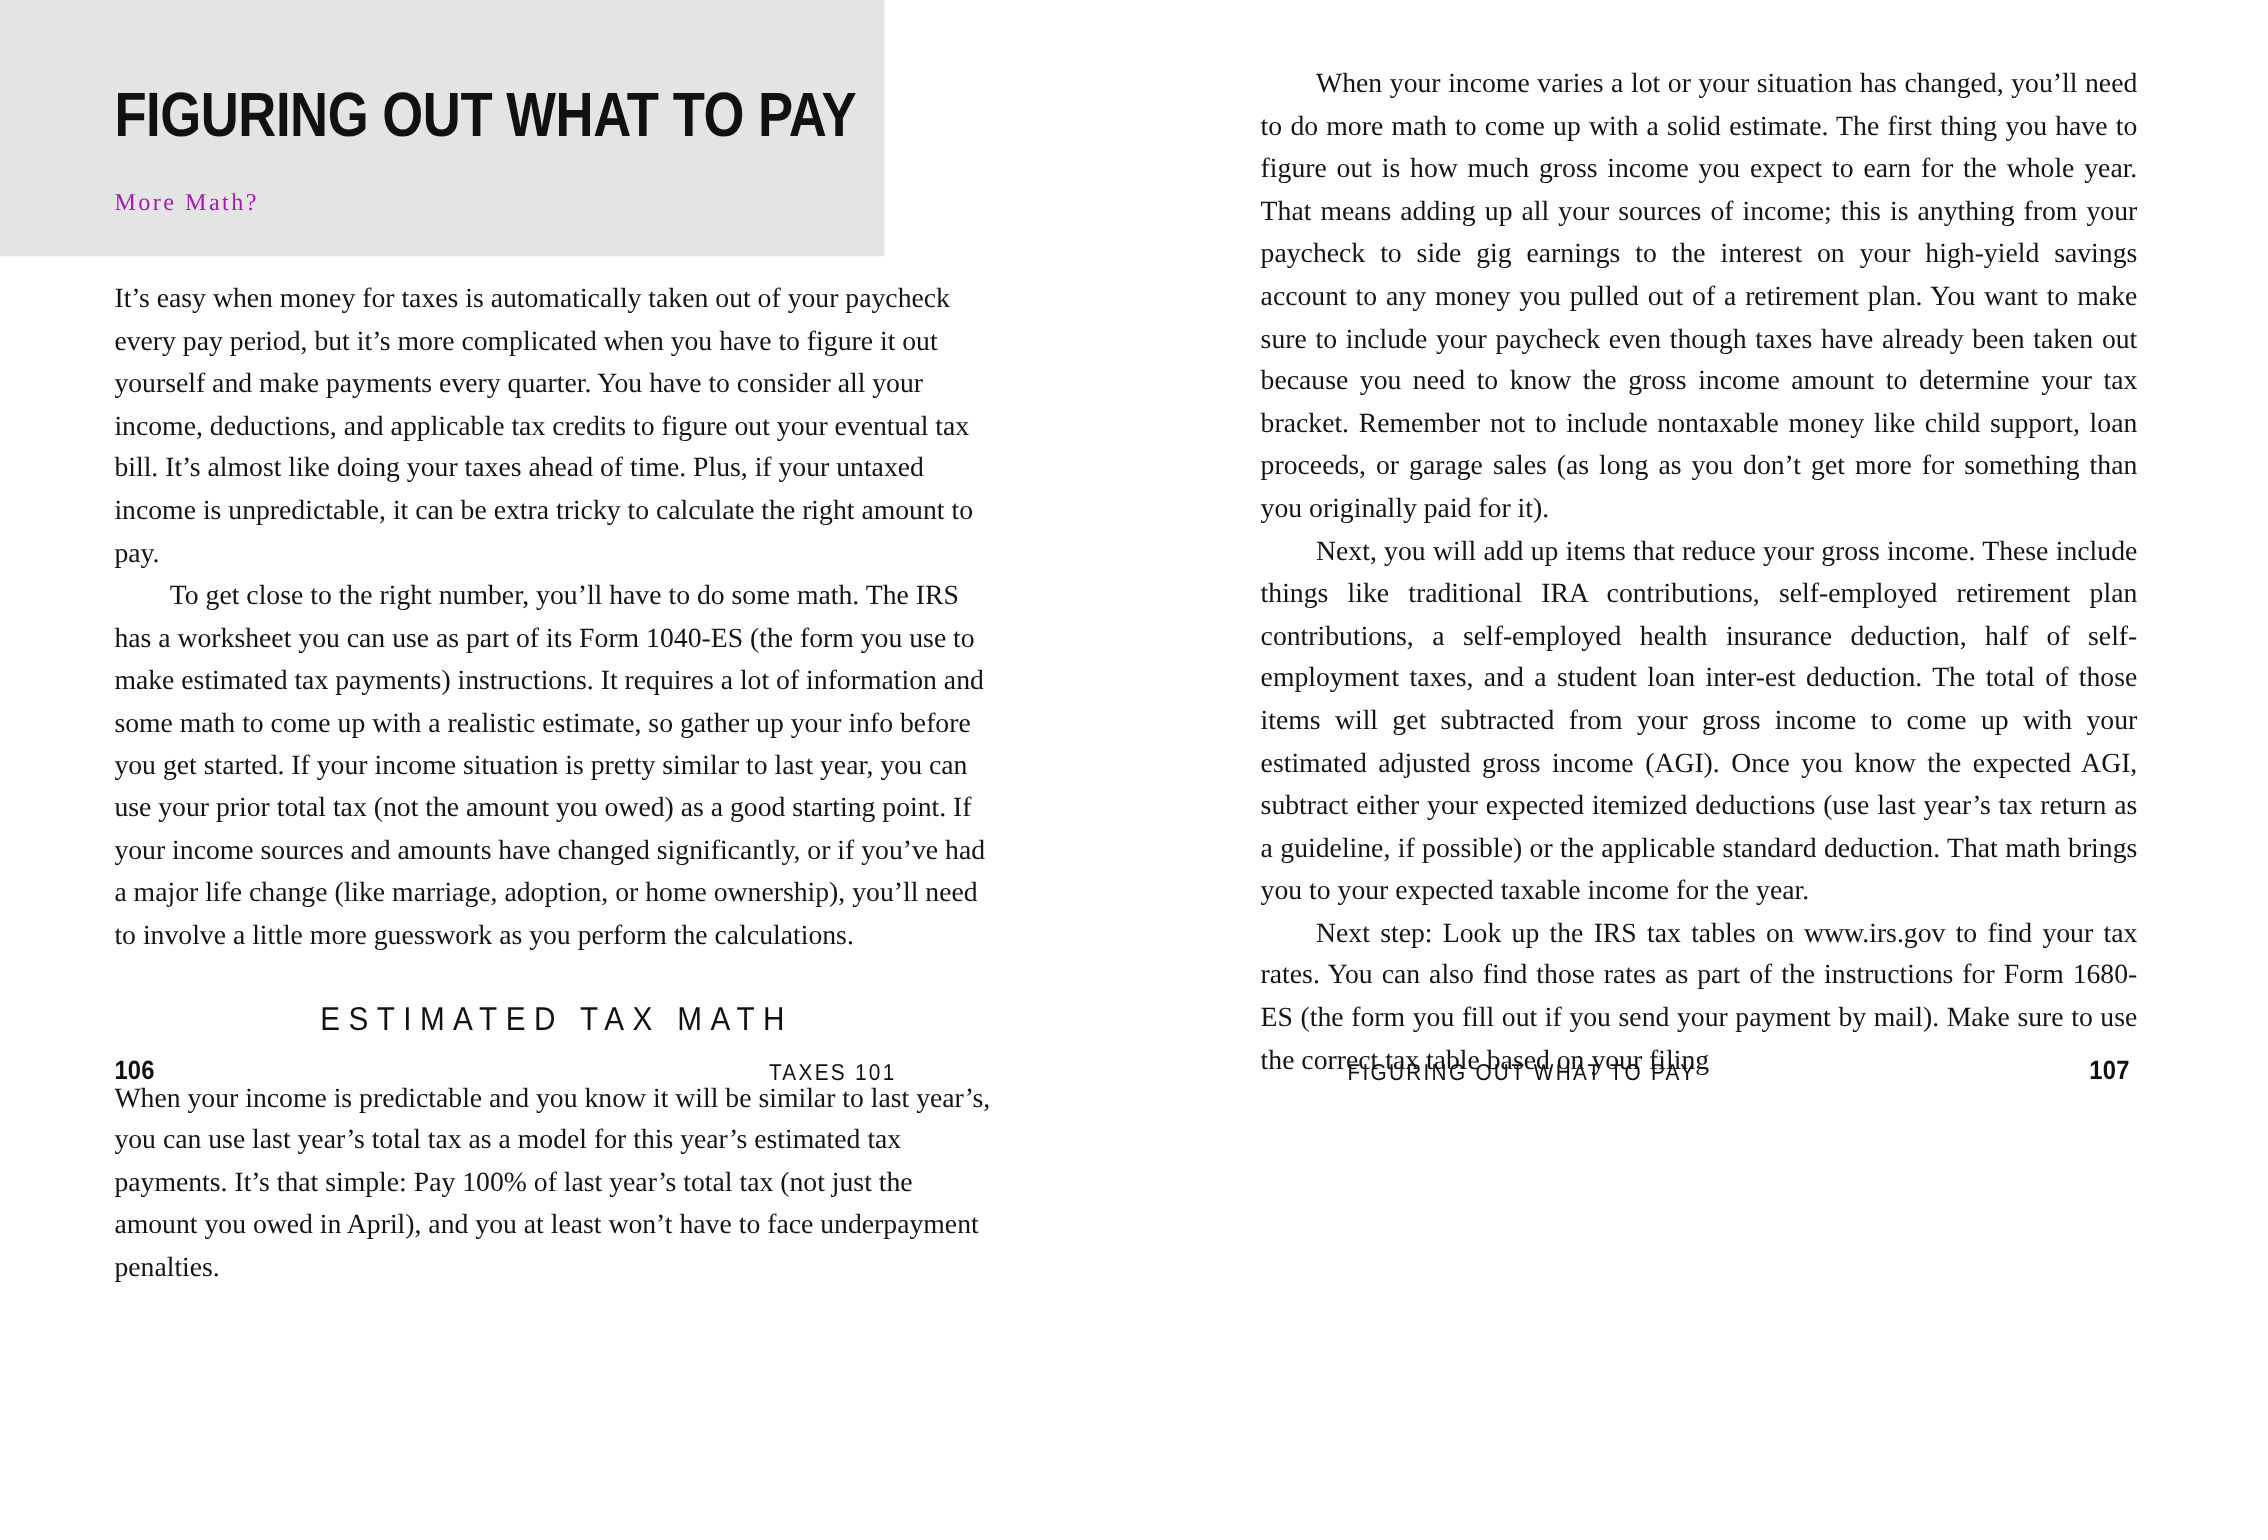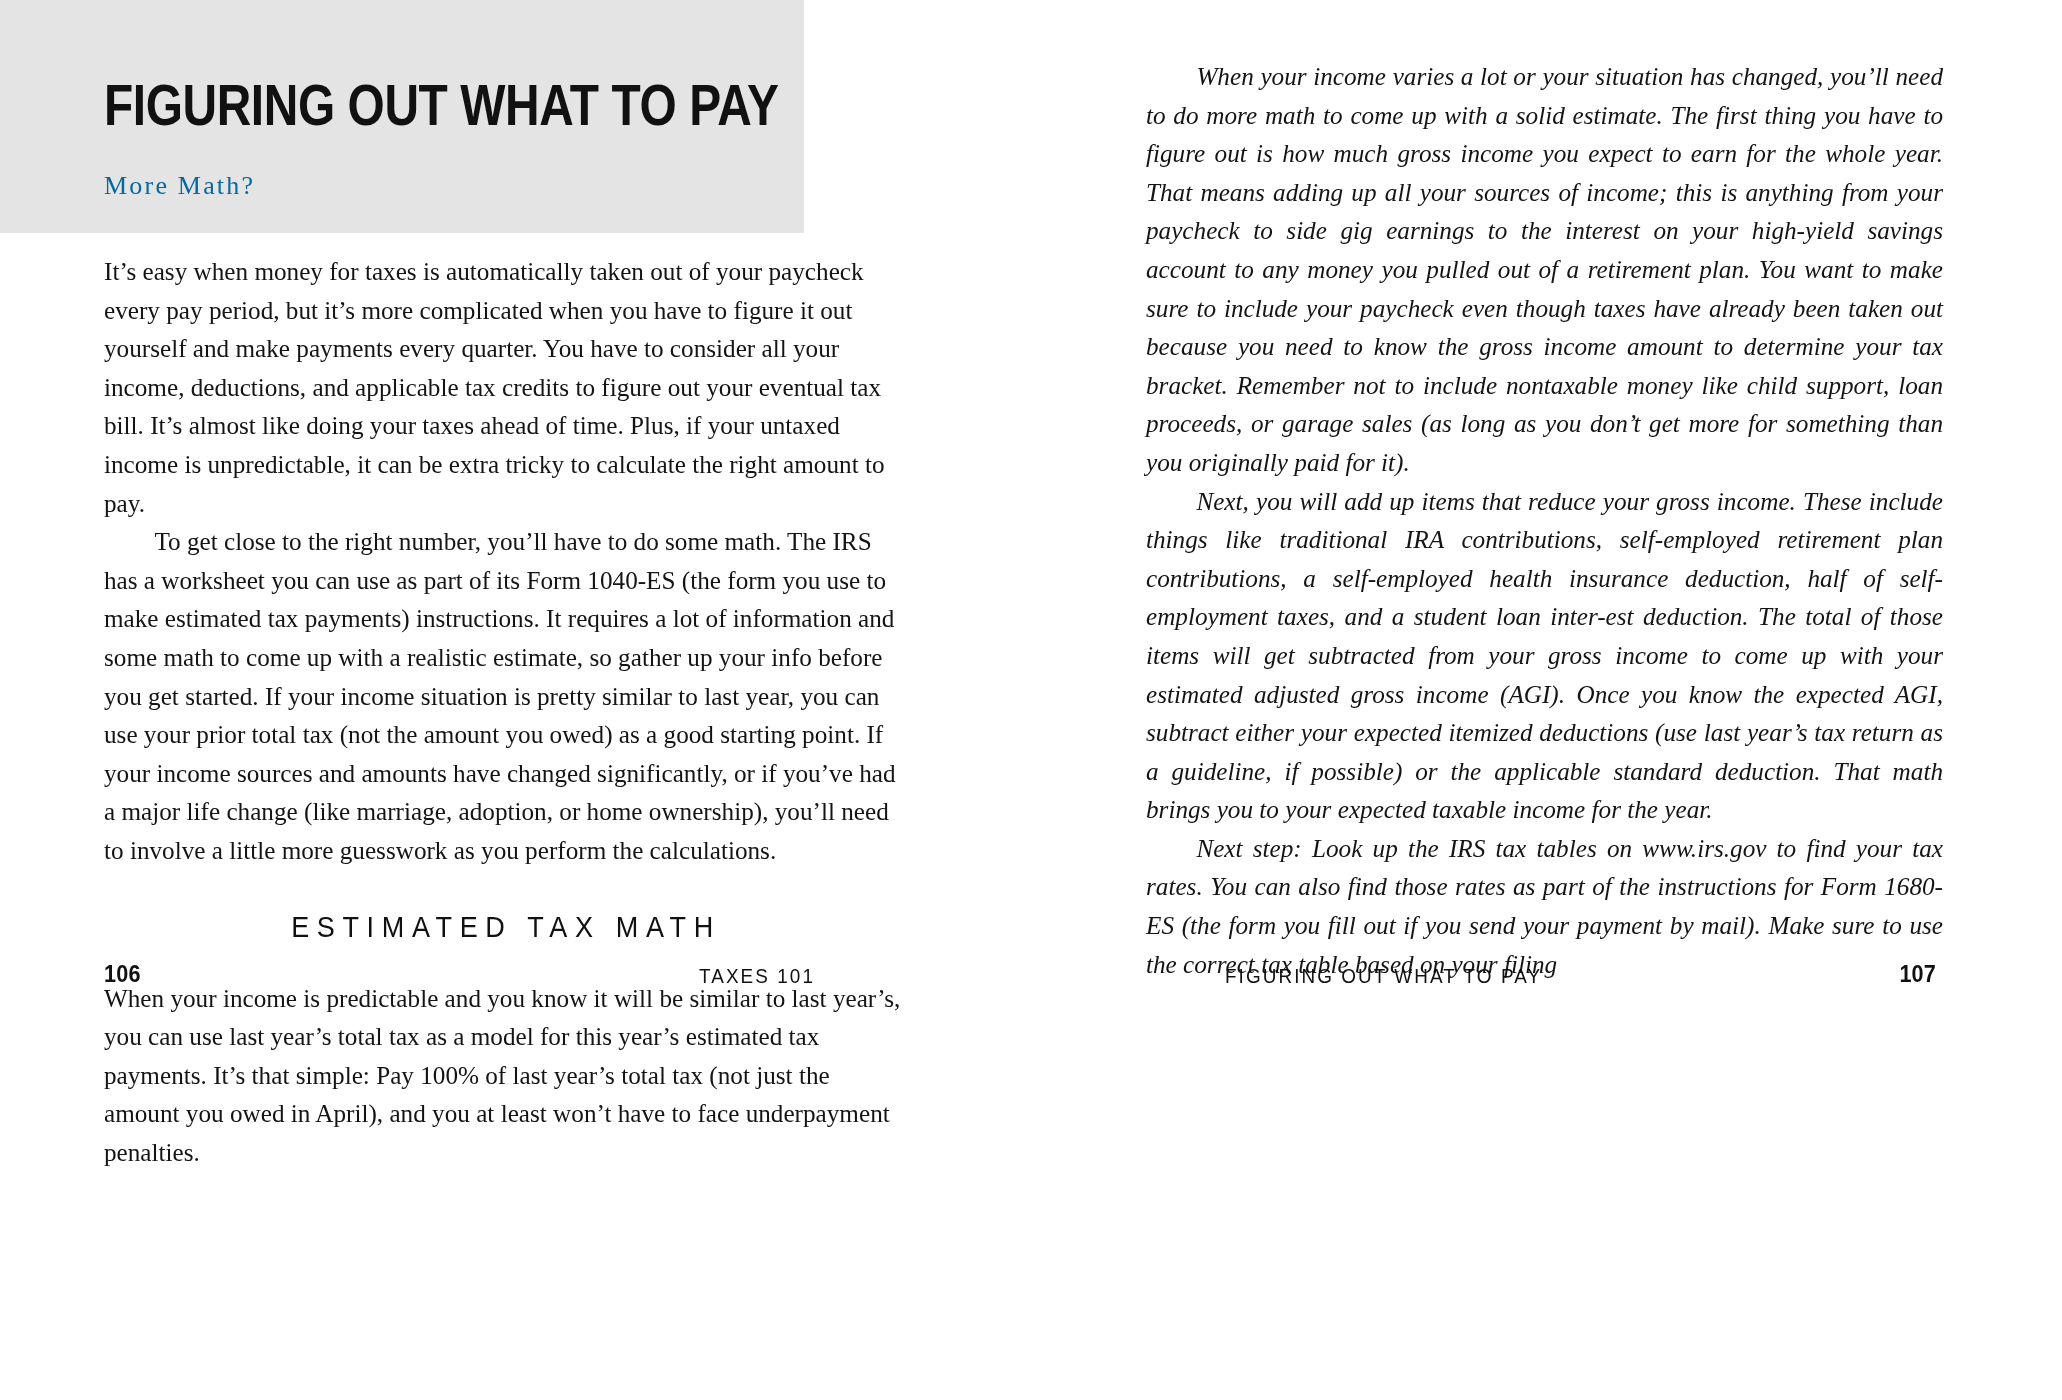--- a/index.html
+++ b/index.html
@@ -55,24 +55,24 @@
     transform: scaleX(0.84);
     transform-origin: left top;
     white-space: nowrap;
   }
   .chapter-subtitle {
     position: absolute;
     left: 104px;
     top: 173px;
     margin: 0;
     font-family: "Liberation Serif", "DejaVu Serif", serif;
-    font-size: 26px;
+    font-size: 22px;
     line-height: 1;
     letter-spacing: 2.2px;
-    color: #0369a1;
+    color: #a21caf;
     white-space: nowrap;
   }
 
   
   .column {
     position: absolute;
     width: 804px;
     font-size: 25.2px;
     line-height: 38.6px;
     color: #141414;
@@ -80,21 +80,20 @@
   }
   .col-left {
     left: 104px;
     top: 253px;
   }
   .col-right {
     left: 115px;
     top: 58px;
     width: 797px;
     text-align: justify;
-    font-style: italic;
   }
   .column p {
     margin: 0;
   }
   .column p.indent {
     text-indent: 2.0em;
   }
 
   
   .section-heading {

